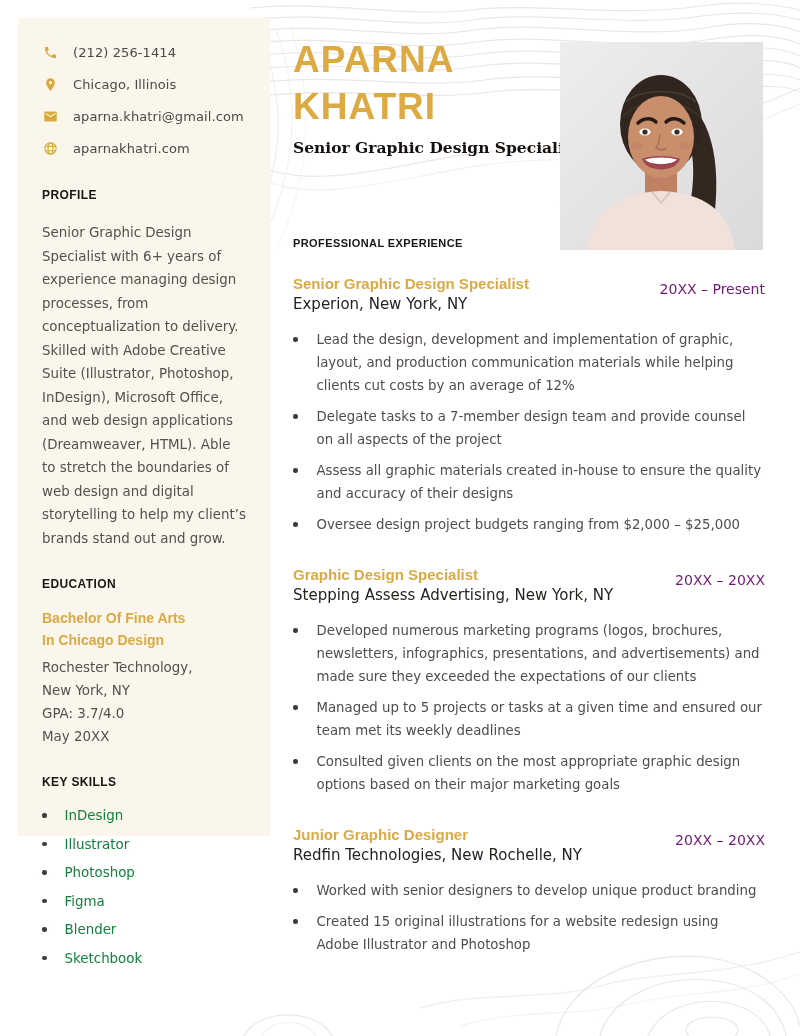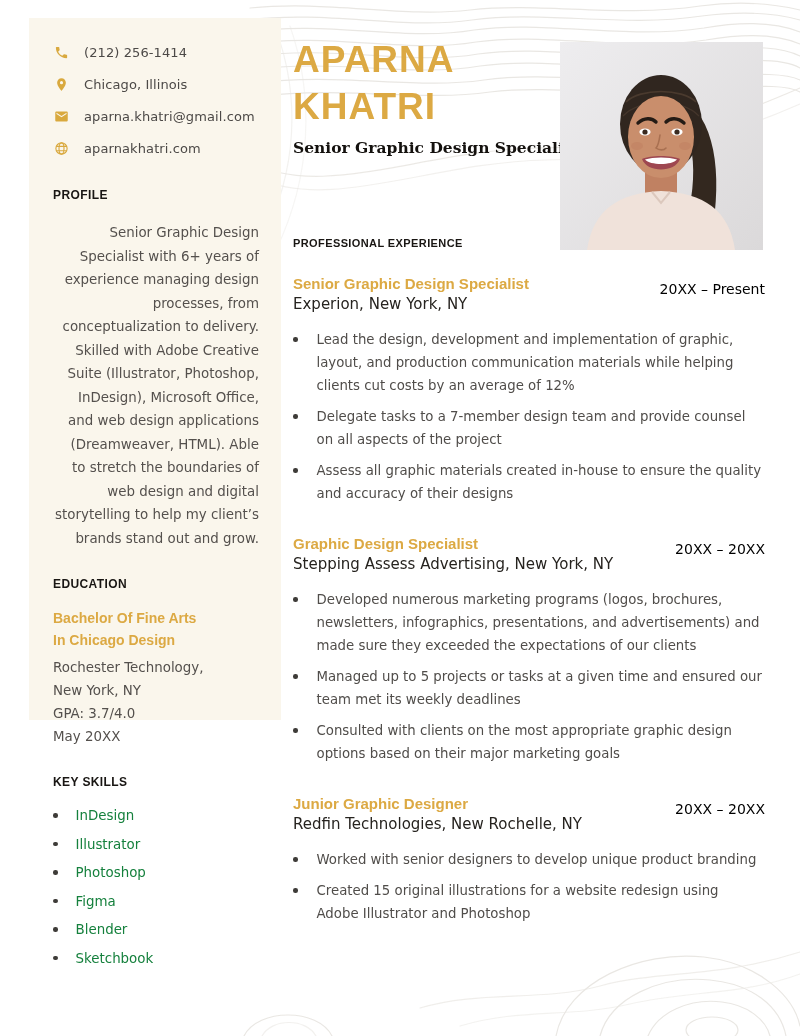--- a/index.html
+++ b/index.html
@@ -5,31 +5,31 @@
   * { margin:0; padding:0; box-sizing:border-box; }
   html,body { width:800px; height:1036px; }
   body { position:relative; background:#ffffff; overflow:hidden;
          font-family:"DejaVu Sans", sans-serif; }
 
   
   .topo { position:absolute; left:0; top:0; width:800px; height:1036px; z-index:0; }
   .topo path, .topo ellipse { fill:none; stroke:#E4E1DC; stroke-width:1.2; stroke-linecap:round; }
 
   
-  .sidebar { position:absolute; left:18px; top:18px; width:252px; height:702px;
-             background:#FAF6EC; padding:25px 20px 0 24px; z-index:2;margin-left:11px; }
+  .sidebar { position:absolute; left:18px; top:18px; width:252px; height:818px;
+             background:#FAF6EC; padding:25px 20px 0 24px; z-index:2; }
   .contact-row { display:flex; align-items:center; gap:15px; margin-bottom:13px; height:19px; }
   .cicon { width:16px; height:16px; flex:0 0 16px; display:flex; align-items:center; justify-content:center; }
   .cicon svg { width:15px; height:15px; }
   .contact-text { font-size:13px; color:#4C4947; letter-spacing:.1px; }
 
   .side-heading { font-family:"Liberation Sans", sans-serif; font-weight:700;
                   font-size:12px; letter-spacing:.4px; color:#191613; }
   .h-profile { margin-top:30px; }
-  .profile-text { margin-top:19px; font-size:13.4px; line-height:23.5px; color:#54504D; width:206px;text-align:right; }
+  .profile-text { margin-top:19px; font-size:13.4px; line-height:23.5px; color:#54504D; width:206px; }
 
   .h-education { margin-top:27px; }
   .degree { margin-top:16px; font-family:"Liberation Sans", sans-serif; font-weight:700;
             font-size:14px; line-height:22px; color:#DCA943; }
   .edu-line { font-size:13.4px; line-height:23px; color:#54504D; }
   .edu-details { margin-top:5px; }
 
   .h-skills { margin-top:27px; }
   .skills-list { margin-top:19px; list-style:none; }
   .skills-list li { display:flex; align-items:center; margin-bottom:13.5px; }
@@ -46,21 +46,21 @@
 
   .exp-heading { margin-top:80px; font-family:"Liberation Sans", sans-serif; font-weight:700;
                  font-size:11px; letter-spacing:.4px; color:#191613; }
 
   .job { margin-top:25px; }
   .job + .job { margin-top:29px; }
   .job-head { display:flex; justify-content:space-between; align-items:flex-start; }
   .job-title { font-family:"Liberation Sans", sans-serif; font-weight:700;
                font-size:15px; line-height:19px; color:#DCA943; }
   .job-company { margin-top:2px; font-size:15px; color:#26231F; }
-  .job-dates { padding-top:7px; font-size:14px; color:#000000; white-space:nowrap; }
+  .job-dates { padding-top:7px; font-size:14px; color:#701a75; white-space:nowrap; }
 
   .job-bullets { margin-top:15px; list-style:none; }
   .job-bullets li { display:flex; margin-bottom:8px; }
   .job-bullets .bullet-dot { margin-top:9px; margin-right:19px; }
   .bullet-text { font-size:13.3px; line-height:23px; color:#504D4A; width:447px; }
 
   
   .photo { position:absolute; left:560px; top:42px; width:203px; height:208px; z-index:3; }
   .photo svg { display:block; width:203px; height:208px; }
 </style>
@@ -242,20 +242,24 @@
           <span class="bullet-text">Lead the design, development and implementation of graphic, layout, and production communication materials while helping clients cut costs by an average of 12%</span>
         </li>
       <li>
           <span class="bullet-dot"></span>
           <span class="bullet-text">Delegate tasks to a 7-member design team and provide counsel on all aspects of the project</span>
         </li>
       <li>
           <span class="bullet-dot"></span>
           <span class="bullet-text">Assess all graphic materials created in-house to ensure the quality and accuracy of their designs</span>
         </li>
+      <li>
+          <span class="bullet-dot"></span>
+          <span class="bullet-text">Oversee design project budgets ranging from $2,000 – $25,000</span>
+        </li>
     </ul>
   </section>
 
   <section class="job">
     <div class="job-head">
       <div>
         <div class="job-title">Graphic Design Specialist</div>
         <div class="job-company">Stepping Assess Advertising, New York, NY</div>
       </div>
       <div class="job-dates">20XX – 20XX</div>
@@ -264,21 +268,21 @@
       <li>
           <span class="bullet-dot"></span>
           <span class="bullet-text">Developed numerous marketing programs (logos, brochures, newsletters, infographics, presentations, and advertisements) and made sure they exceeded the expectations of our clients</span>
         </li>
       <li>
           <span class="bullet-dot"></span>
           <span class="bullet-text">Managed up to 5 projects or tasks at a given time and ensured our team met its weekly deadlines</span>
         </li>
       <li>
           <span class="bullet-dot"></span>
-          <span class="bullet-text">Consulted with clients on the most appropriate graphic design options based on their major marketing goals</span>
+          <span class="bullet-text">Consulted given clients on the most appropriate graphic design options based on their major marketing goals</span>
         </li>
     </ul>
   </section>
 
   <section class="job">
     <div class="job-head">
       <div>
         <div class="job-title">Junior Graphic Designer</div>
         <div class="job-company">Redfin Technologies, New Rochelle, NY</div>
       </div>

